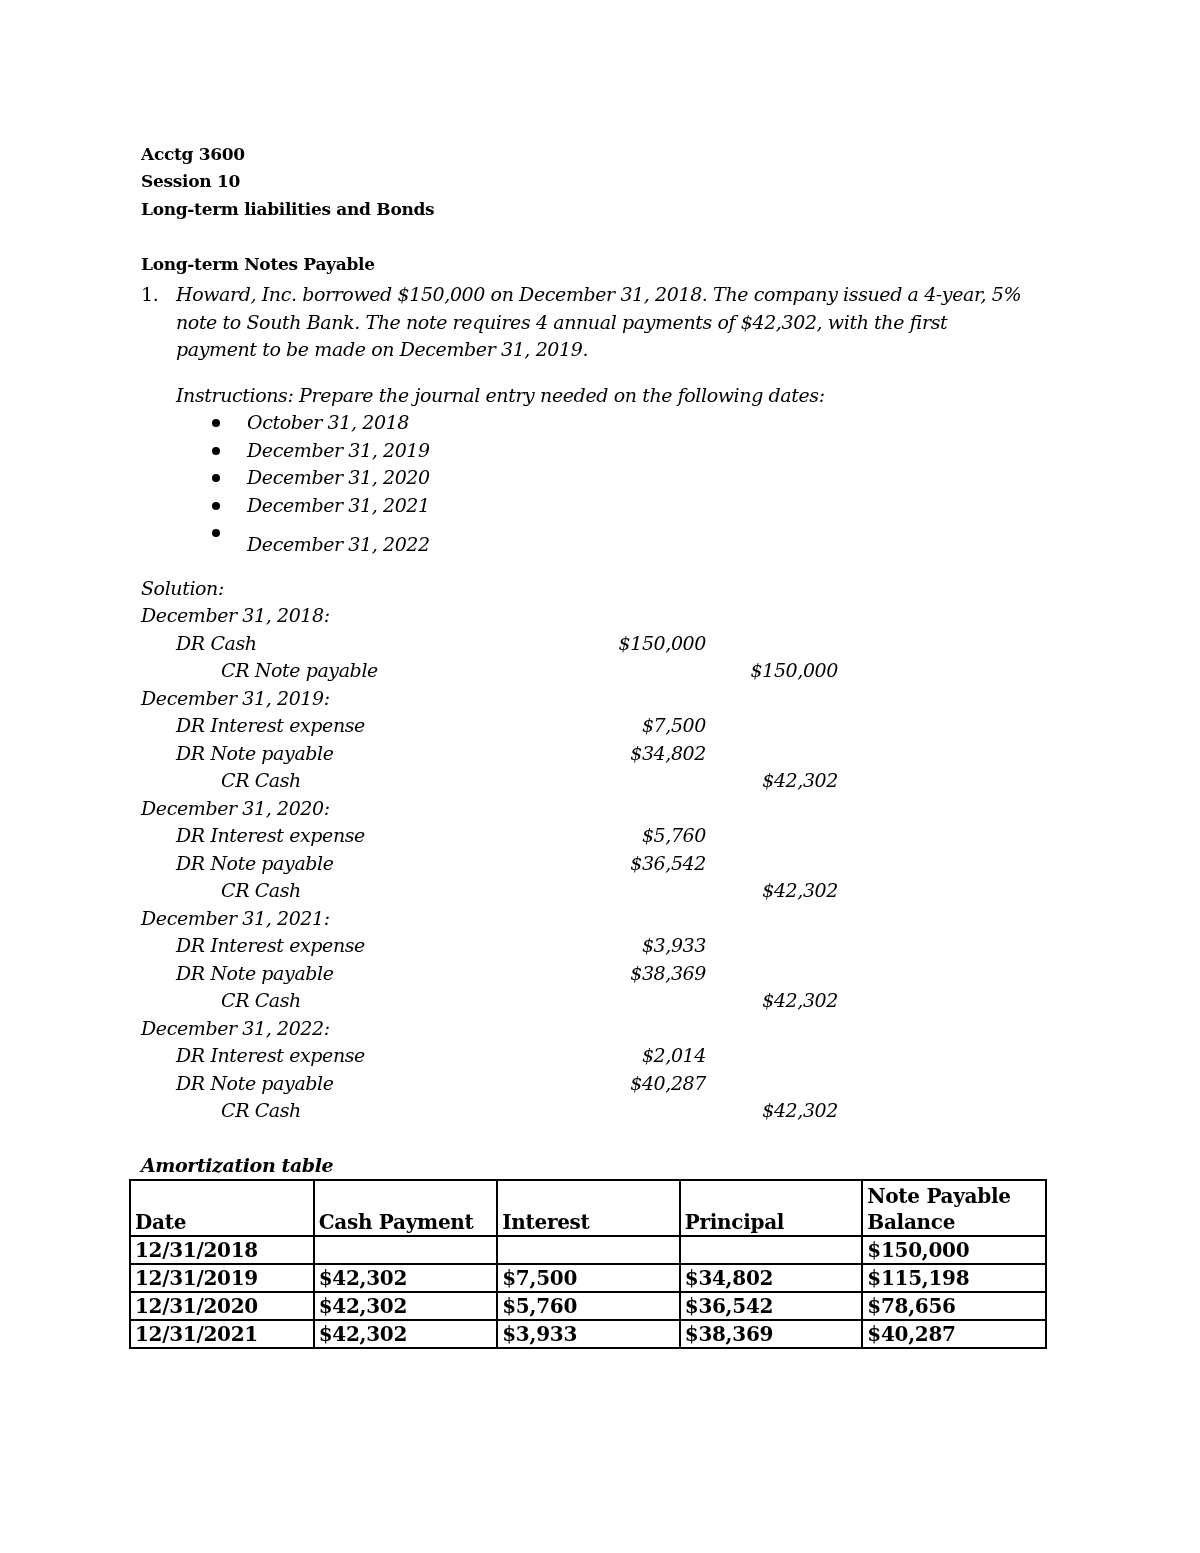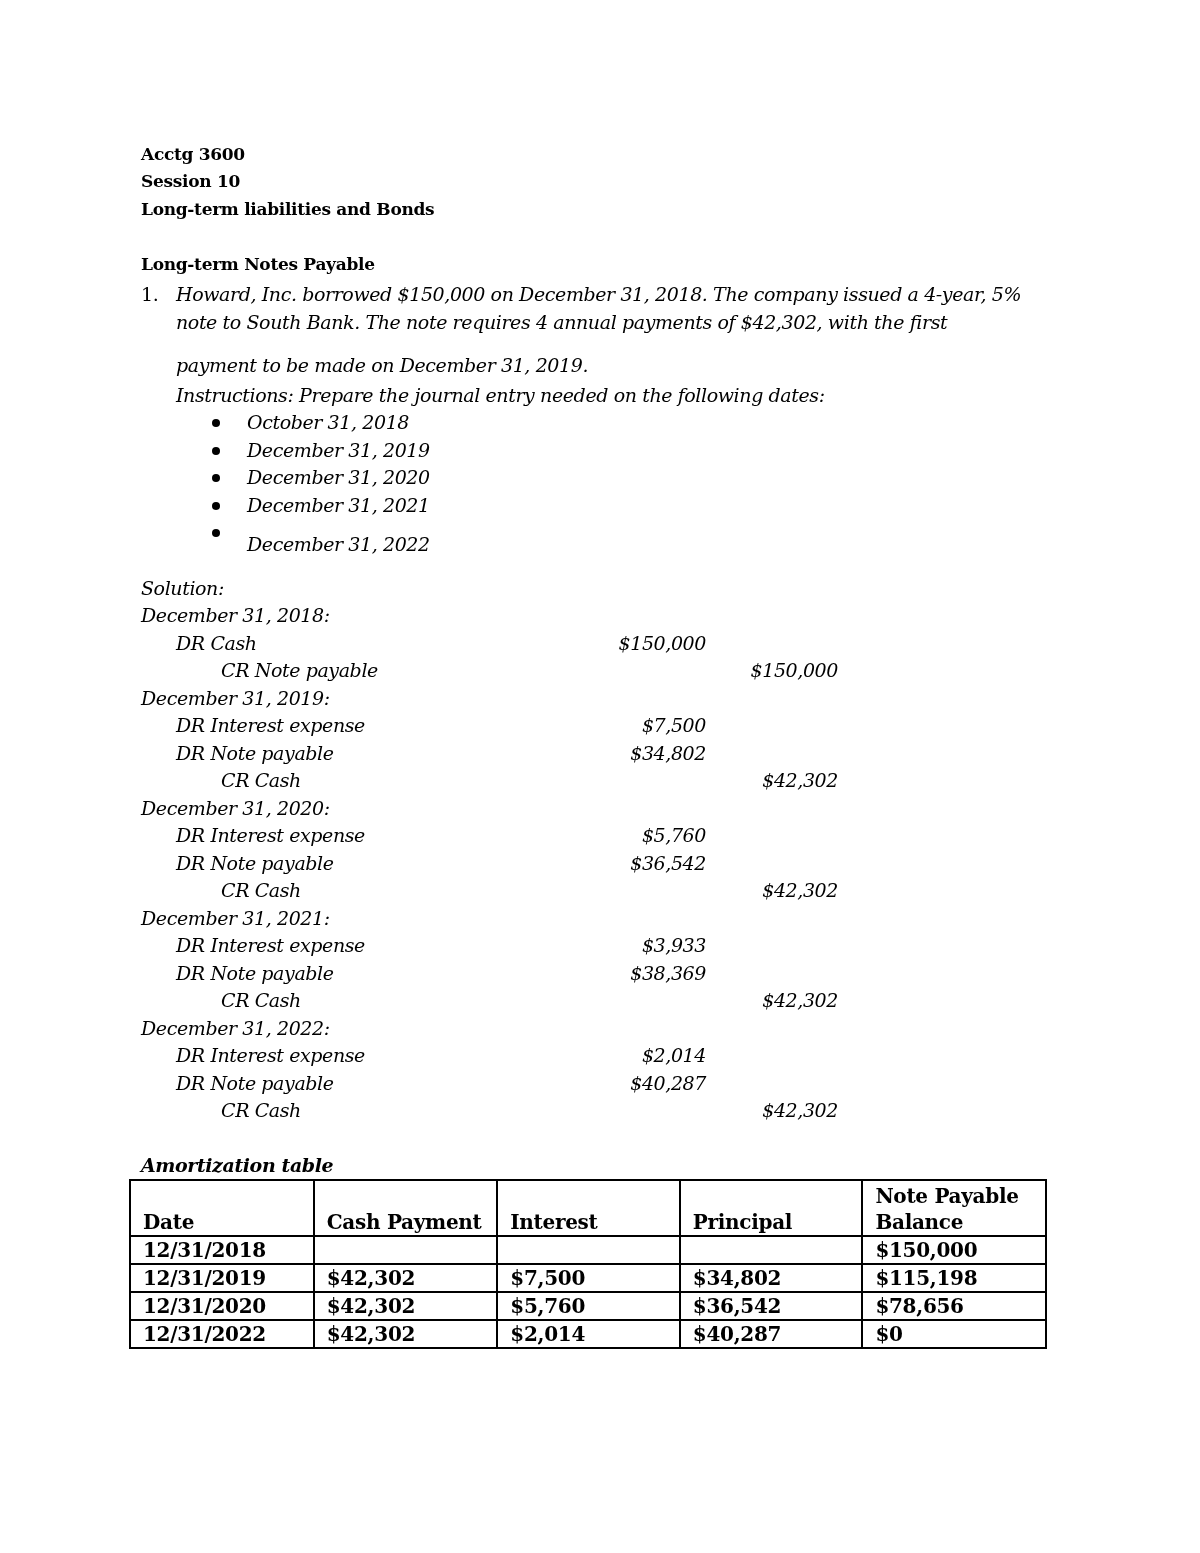--- a/index.html
+++ b/index.html
@@ -14,21 +14,21 @@
     .amt { position: absolute; font-style: italic; font-size: 19px; white-space: nowrap; text-align: right; letter-spacing: -0.4px; }
     .dr-amt { right: calc(1200px - 706px); }
     .cr-amt { right: calc(1200px - 838px); }
     .bullet { position: absolute; left: 212px; width: 8px; height: 8px; border-radius: 50%; background: #000; }
     table.amort {
       position: absolute; left: 129px; top: 1179px;
       border-collapse: collapse; width: 918px;
       font-family: "DejaVu Serif", "Liberation Serif", serif; font-weight: bold; font-size: 20px;
     }
     table.amort td, table.amort th {
-      border: 2px solid #000; padding: 0 12px; text-align: left; vertical-align: bottom;
+      border: 2px solid #000; padding: 0 4px; text-align: left; vertical-align: bottom;
       height: 26px; line-height: 26px; font-weight: bold; letter-spacing: -0.3px;
     }
     table.amort th { height: 54px; line-height: 26px; }
     table.amort col.c1 { width: 184px; }
     table.amort col.c2 { width: 184px; }
     table.amort col.c3 { width: 183px; }
     table.amort col.c4 { width: 183px; }
     table.amort col.c5 { width: 184px; }
   </style>
 </head>
@@ -38,21 +38,21 @@
 
   <div class="b" style="top:144px;">Acctg 3600</div>
   <div class="b" style="top:171px;">Session 10</div>
   <div class="b" style="top:199px;">Long-term liabilities and Bonds</div>
 
   <div class="b" style="top:254px;">Long-term Notes Payable</div>
 
   <div class="it" style="top:283px; left:141px; font-style:normal;">1.</div>
   <div class="it" style="top:283px; left:176px;">Howard, Inc. borrowed $150,000 on December 31, 2018.  The company issued a 4-year, 5%</div>
   <div class="it" style="top:311px; left:176px;">note to South Bank. The note requires 4 annual payments of $42,302, with the first</div>
-  <div class="it" style="top:338px; left:176px;margin-top:16px;">payment to be made on December 31, 2019.</div>
+  <div class="it" style="top:338px; left:176px;">payment to be made on December 31, 2019.</div>
 
   <div class="it" style="top:384px; left:176px;">Instructions: Prepare the journal entry needed on the following dates:</div>
 
   <div class="bullet" style="top:419px;"></div>
   <div class="it" style="top:411px; left:247px;">October 31, 2018</div>
   <div class="bullet" style="top:447px;"></div>
   <div class="it" style="top:439px; left:247px;">December 31, 2019</div>
   <div class="bullet" style="top:474px;"></div>
   <div class="it" style="top:466px; left:247px;">December 31, 2020</div>
   <div class="bullet" style="top:502px;"></div>
@@ -133,22 +133,22 @@
       <td>$115,198</td>
     </tr>
     <tr>
       <td>12/31/2020</td>
       <td>$42,302</td>
       <td>$5,760</td>
       <td>$36,542</td>
       <td>$78,656</td>
     </tr>
     <tr>
-      <td>12/31/2022</td>
+      <td>12/31/2021</td>
       <td>$42,302</td>
-      <td>$2,014</td>
+      <td>$3,933</td>
+      <td>$38,369</td>
       <td>$40,287</td>
-      <td>$0</td>
     </tr>
   </tbody>
     </table>
 
 </div>
 
 </body></html>

